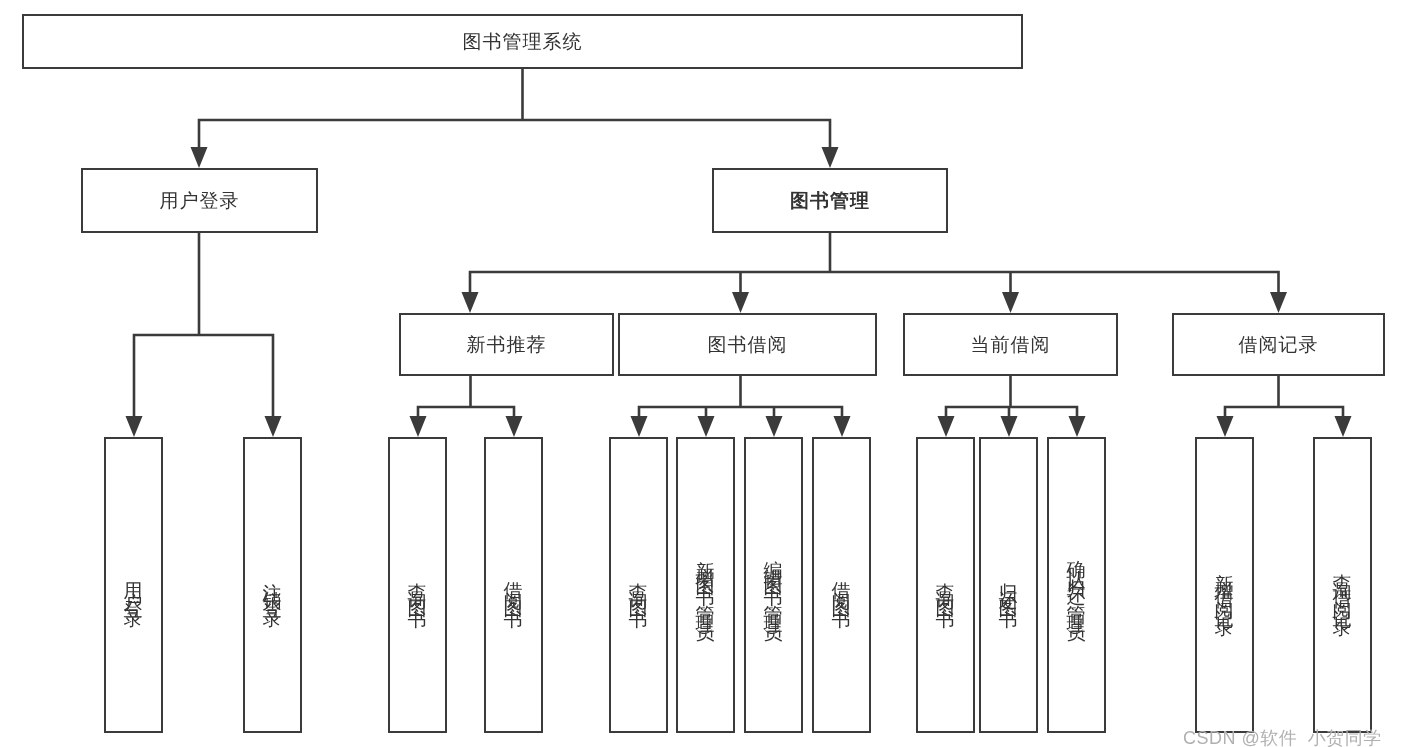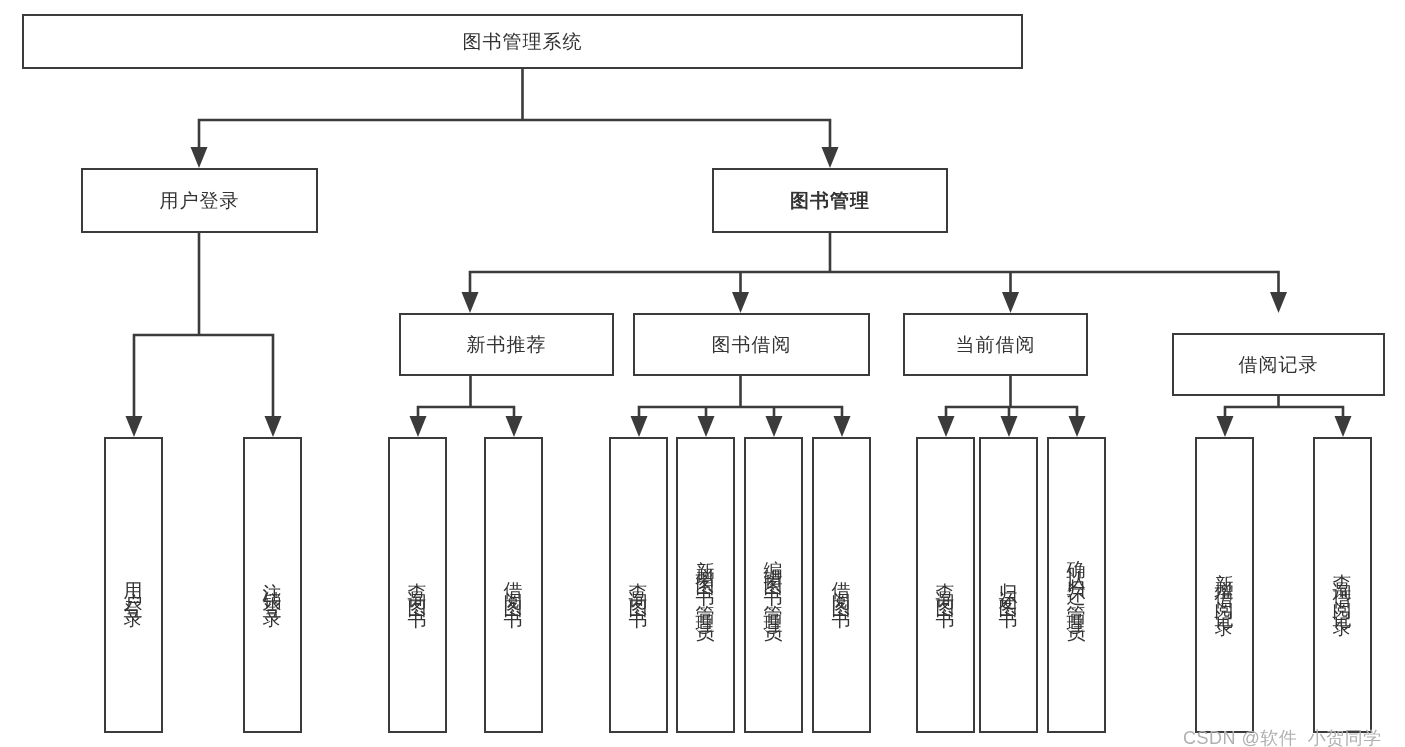--- a/index.html
+++ b/index.html
@@ -59,23 +59,23 @@
 
   
   .n-root  { left: 22px;   top: 14px;  width: 1001px; height: 55px; justify-content: center; }
   
   .n-l2    { top: 168px; height: 65px; }
   .n-l2-0  { left: 81px;   width: 237px; }
   .n-l2-1  { left: 712px;  width: 236px; font-weight: bold; }
   
   .n-l3    { top: 313px; height: 63px; }
   .n-l3-0  { left: 363px;  width: 215px; margin-left: 36px; }
-  .n-l3-1  { left: 633px;  width: 237px; }
-  .n-l3-2  { left: 903px;  width: 185px; }
-  .n-l3-3  { left: 1172px; width: 213px; margin-top: 20px; }
+  .n-l3-1  { left: 618px;  width: 259px; }
+  .n-l3-2  { left: 903px;  width: 215px; }
+  .n-l3-3  { left: 1172px; width: 213px; }
   
   .leaf    { top: 437px; height: 296px; width: 59px; }
   .n-lf-0  { left: 104px; }
   .n-lf-1  { left: 243px; }
   .n-lf-2  { left: 388px; }
   .n-lf-3  { left: 484px; }
   .n-lf-4  { left: 609px; }
   .n-lf-5  { left: 676px; }
   .n-lf-6  { left: 744px; }
   .n-lf-7  { left: 812px; }

